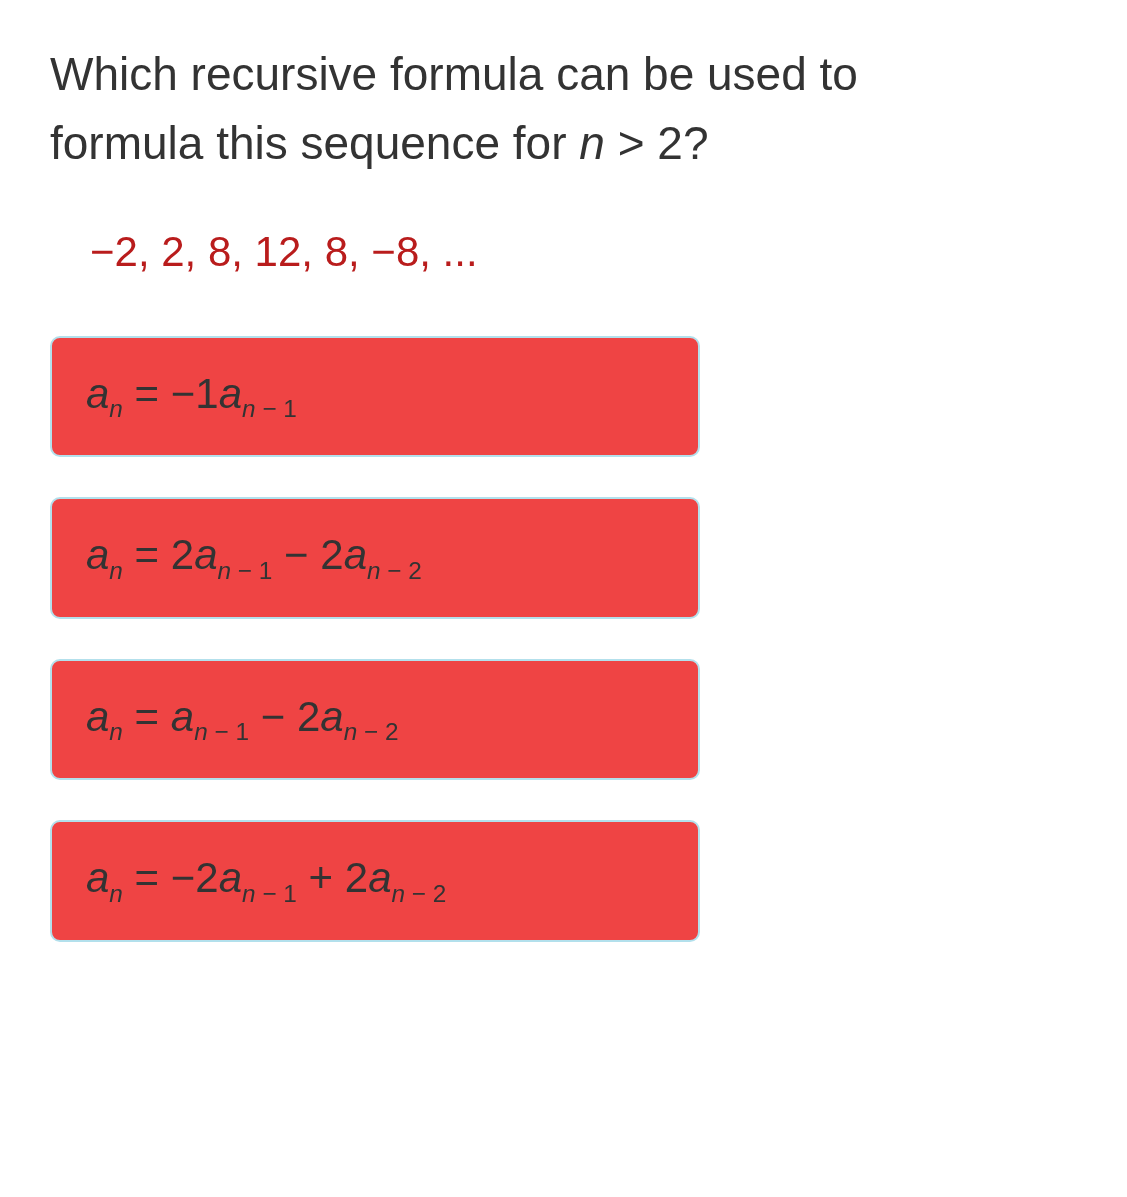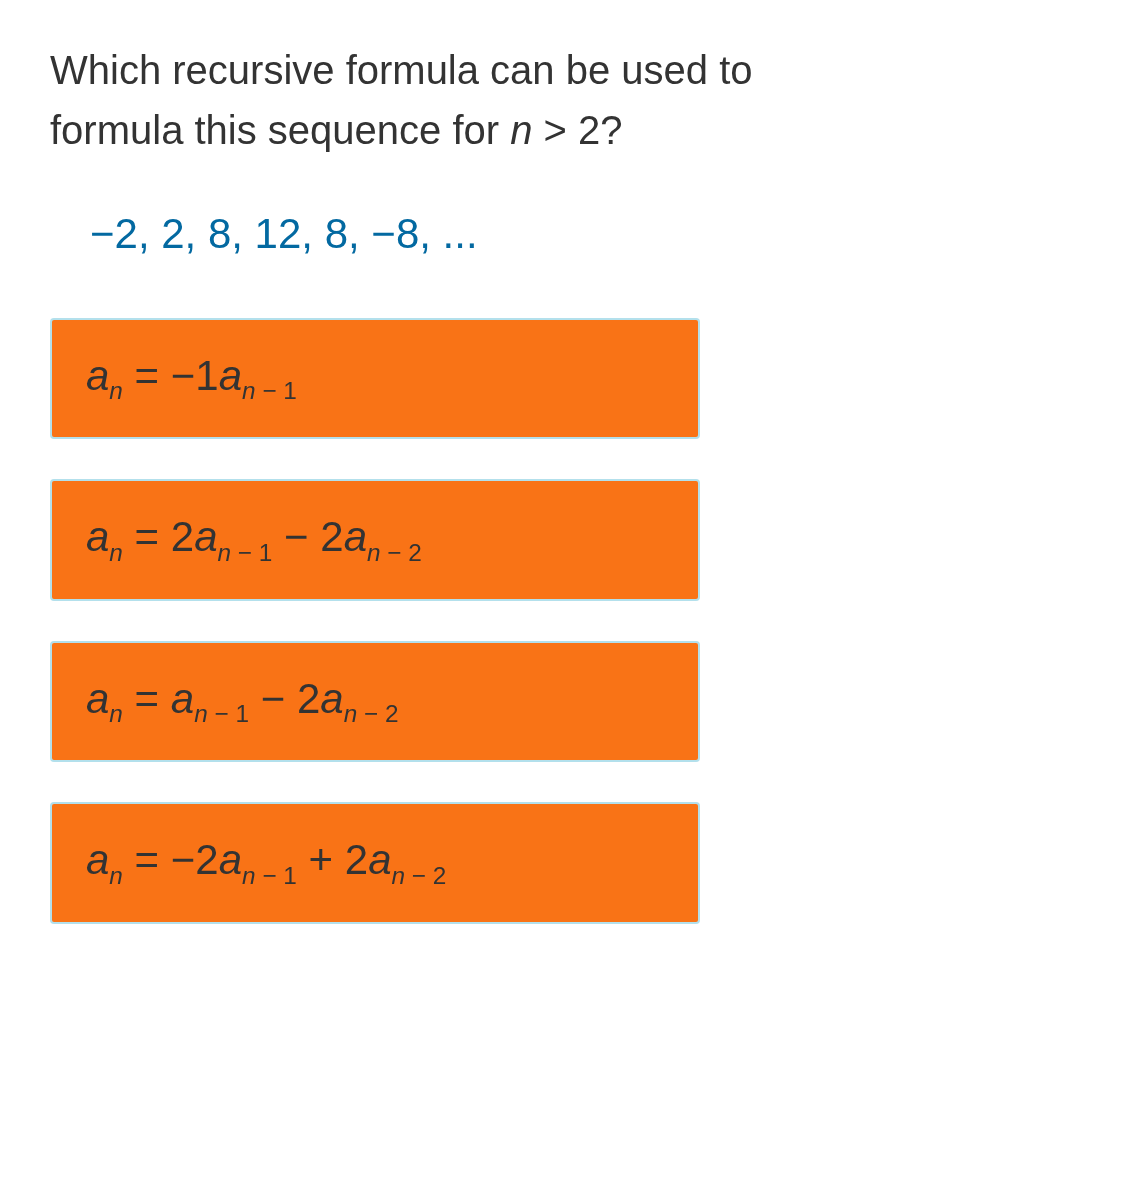--- a/index.html
+++ b/index.html
@@ -5,45 +5,45 @@
     body {
       font-family: Verdana, Geneva, sans-serif;
       margin: 0;
       padding: 40px 50px;
       background: #fff;
       color: #333;
       width: 1127px;
       box-sizing: border-box;
     }
     .question {
-      font-size: 40px;
+      font-size: 46px;
       line-height: 1.5;
       color: #333;
       margin-bottom: 50px;
     }
     .question .var-n {
       font-style: italic;
     }
     .sequence {
       font-size: 42px;
-      color: #0369a1;
+      color: #b91c1c;
       margin-left: 40px;
       margin-bottom: 60px;
     }
     .option {
       width: 650px;
       border: 2px solid #b3e0ec;
-      border-radius: 4px;
+      border-radius: 10px;
       padding: 32px 34px;
       margin-bottom: 40px;
       font-size: 42px;
       color: #333;
       cursor: pointer;
       box-sizing: border-box;
-      background: #f97316;
+      background: #ef4444;
     }
     .formula {
       font-style: italic;
       white-space: nowrap;
     }
     .formula .upright {
       font-style: normal;
     }
     .formula sub {
       font-size: 0.58em;

